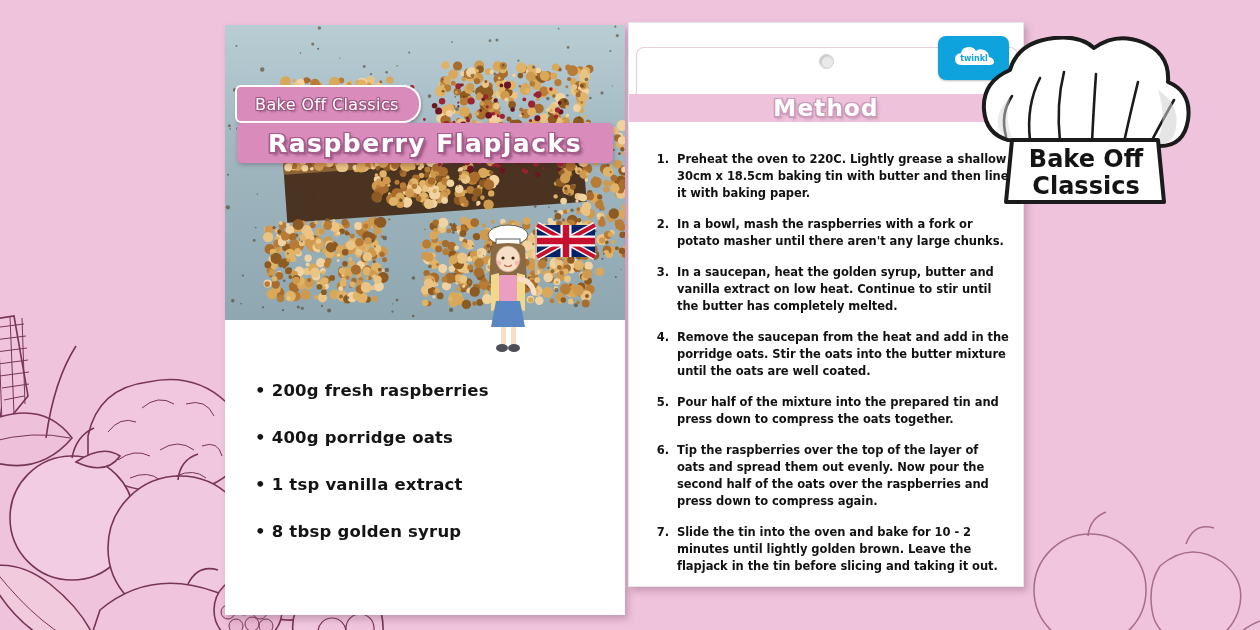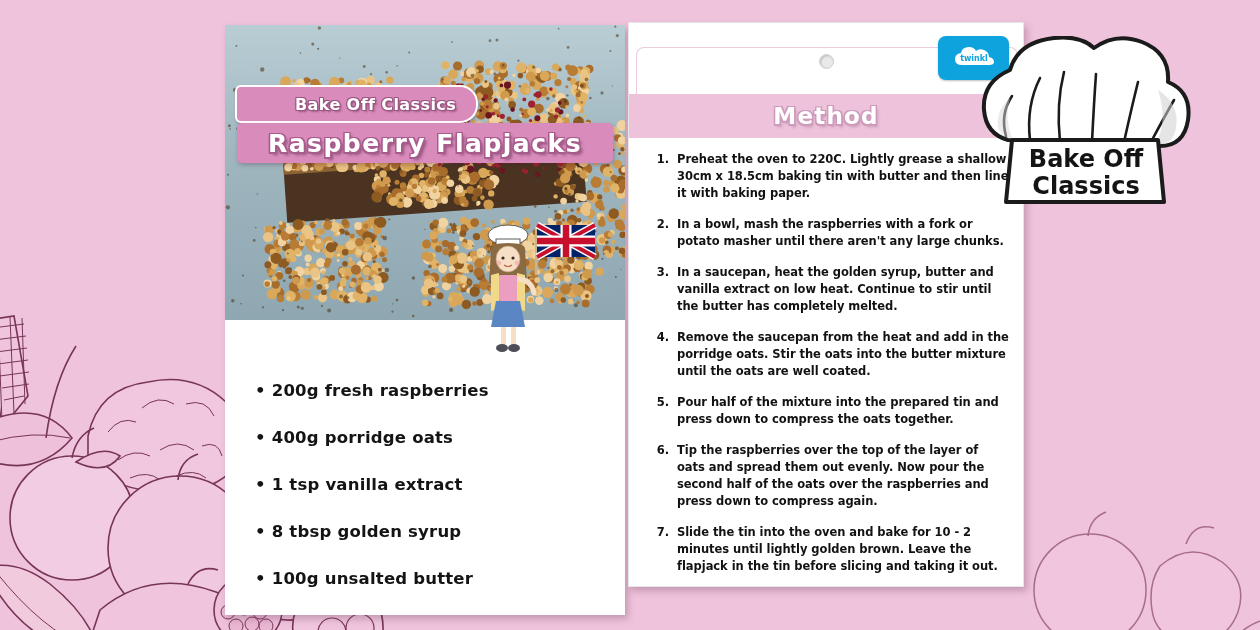--- a/index.html
+++ b/index.html
@@ -25,40 +25,39 @@
 
   
   .ribbon{
     position:absolute;left:10px;top:60px;height:34px;
     background:#d98bbb;border:2px solid #ffffff;
     border-radius:6px 18px 18px 6px;
     display:flex;align-items:center;padding:0 20px 0 18px;
     box-shadow:1px 2px 3px rgba(80,30,60,.3);
   }
   .ribbon span{
-    color:#ffffff;font-size:16px;font-weight:bold;letter-spacing:.4px;
+    color:#ffffff;font-size:16px;font-weight:normal;letter-spacing:.4px;
     font-family:"DejaVu Sans",sans-serif;
     text-shadow:-1px -1px 0 #9c5480,1px -1px 0 #9c5480,-1px 1px 0 #9c5480,1px 1px 0 #9c5480,2px 2px 2px rgba(60,20,45,.4);
-    margin-left:40px;
   }
   .title-band{
     position:absolute;left:12px;top:98px;width:376px;height:40px;
     background:#d98bbb;border-radius:5px;
     display:flex;align-items:center;justify-content:center;
     box-shadow:1px 2px 4px rgba(80,30,60,.3);
   }
   .title-band span{
     color:#ffffff;font-size:25px;font-weight:bold;letter-spacing:1.5px;
     font-family:"DejaVu Sans",sans-serif;
     text-shadow:-1.5px -1.5px 0 #a85c8d,1.5px -1.5px 0 #a85c8d,-1.5px 1.5px 0 #a85c8d,1.5px 1.5px 0 #a85c8d,3px 3px 3px rgba(60,20,45,.45);
   }
 
   
   .sec-band{
-    position:absolute;left:0;width:100%;height:44px;
+    position:absolute;left:0;width:100%;height:28px;
     background:#eec2da;display:flex;align-items:center;justify-content:center;
   }
   .sec-band span{
     color:#ffffff;font-size:23px;font-weight:bold;letter-spacing:1.2px;
     font-family:"DejaVu Sans",sans-serif;
     text-shadow:-1.5px -1.5px 0 #cf9bbc,1.5px -1.5px 0 #cf9bbc,-1.5px 1.5px 0 #cf9bbc,1.5px 1.5px 0 #cf9bbc,2px 3px 3px rgba(120,70,105,.35);
   }
   #band-ingredients{top:295px;}
   #band-method{top:71px;}
 
@@ -2154,21 +2153,20 @@
   <div class="title-band">
     <span>Raspberry Flapjacks</span>
   </div>
 
 
   <div class="ing-list">
     <div class="ing-item">200g fresh raspberries</div>
     <div class="ing-item">400g porridge oats</div>
     <div class="ing-item">1 tsp vanilla extract</div>
     <div class="ing-item">8 tbsp golden syrup</div>
-    <div class="ing-item">100g unsalted butter</div>
   </div>
 
   <svg class="rasp" viewBox="0 0 175 165">
     <ellipse cx="92" cy="150" rx="62" ry="10" fill="#d9c7d2" opacity=".55"></ellipse>
     <g id="rasp-berries">
         <ellipse cx="96" cy="50" rx="40" ry="44" fill="#4a0d14"></ellipse>
         <circle cx="108.5" cy="40.7" r="5.8" fill="#8c0a18" opacity="0.95" stroke="#4a0d14" stroke-width="1"></circle>
         <circle cx="78.0" cy="36.4" r="5.6" fill="#d4162c" opacity="0.93" stroke="#4a0d14" stroke-width="1"></circle>
         <circle cx="125.6" cy="29.7" r="5.9" fill="#c01023" opacity="0.88" stroke="#4a0d14" stroke-width="1"></circle>
         <circle cx="90.7" cy="37.1" r="4.6" fill="#d4162c" opacity="0.96" stroke="#4a0d14" stroke-width="1"></circle>

